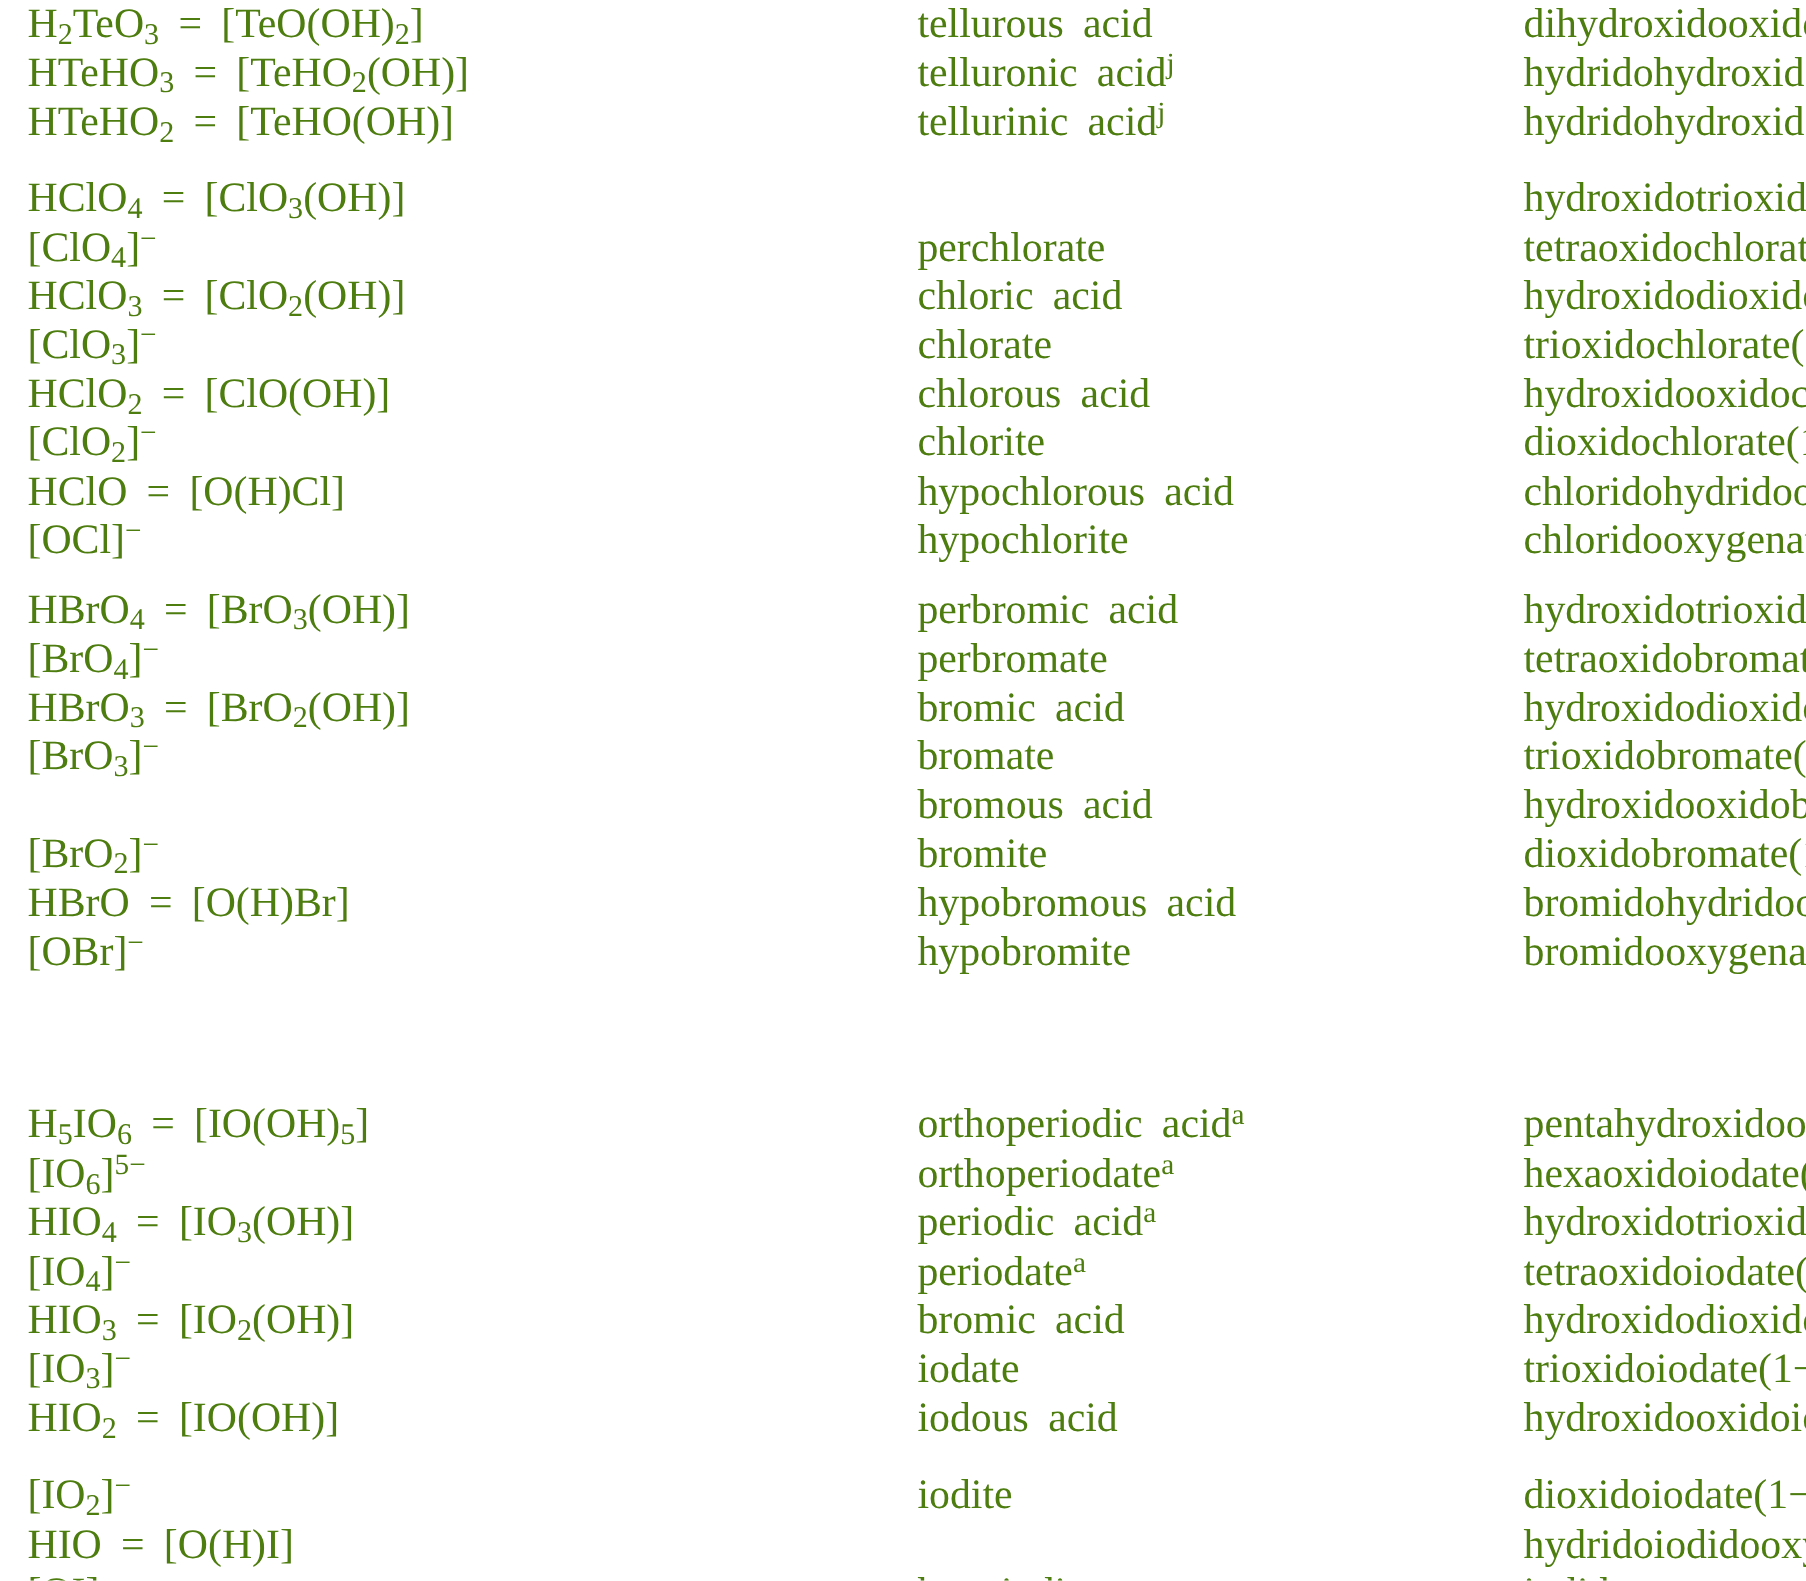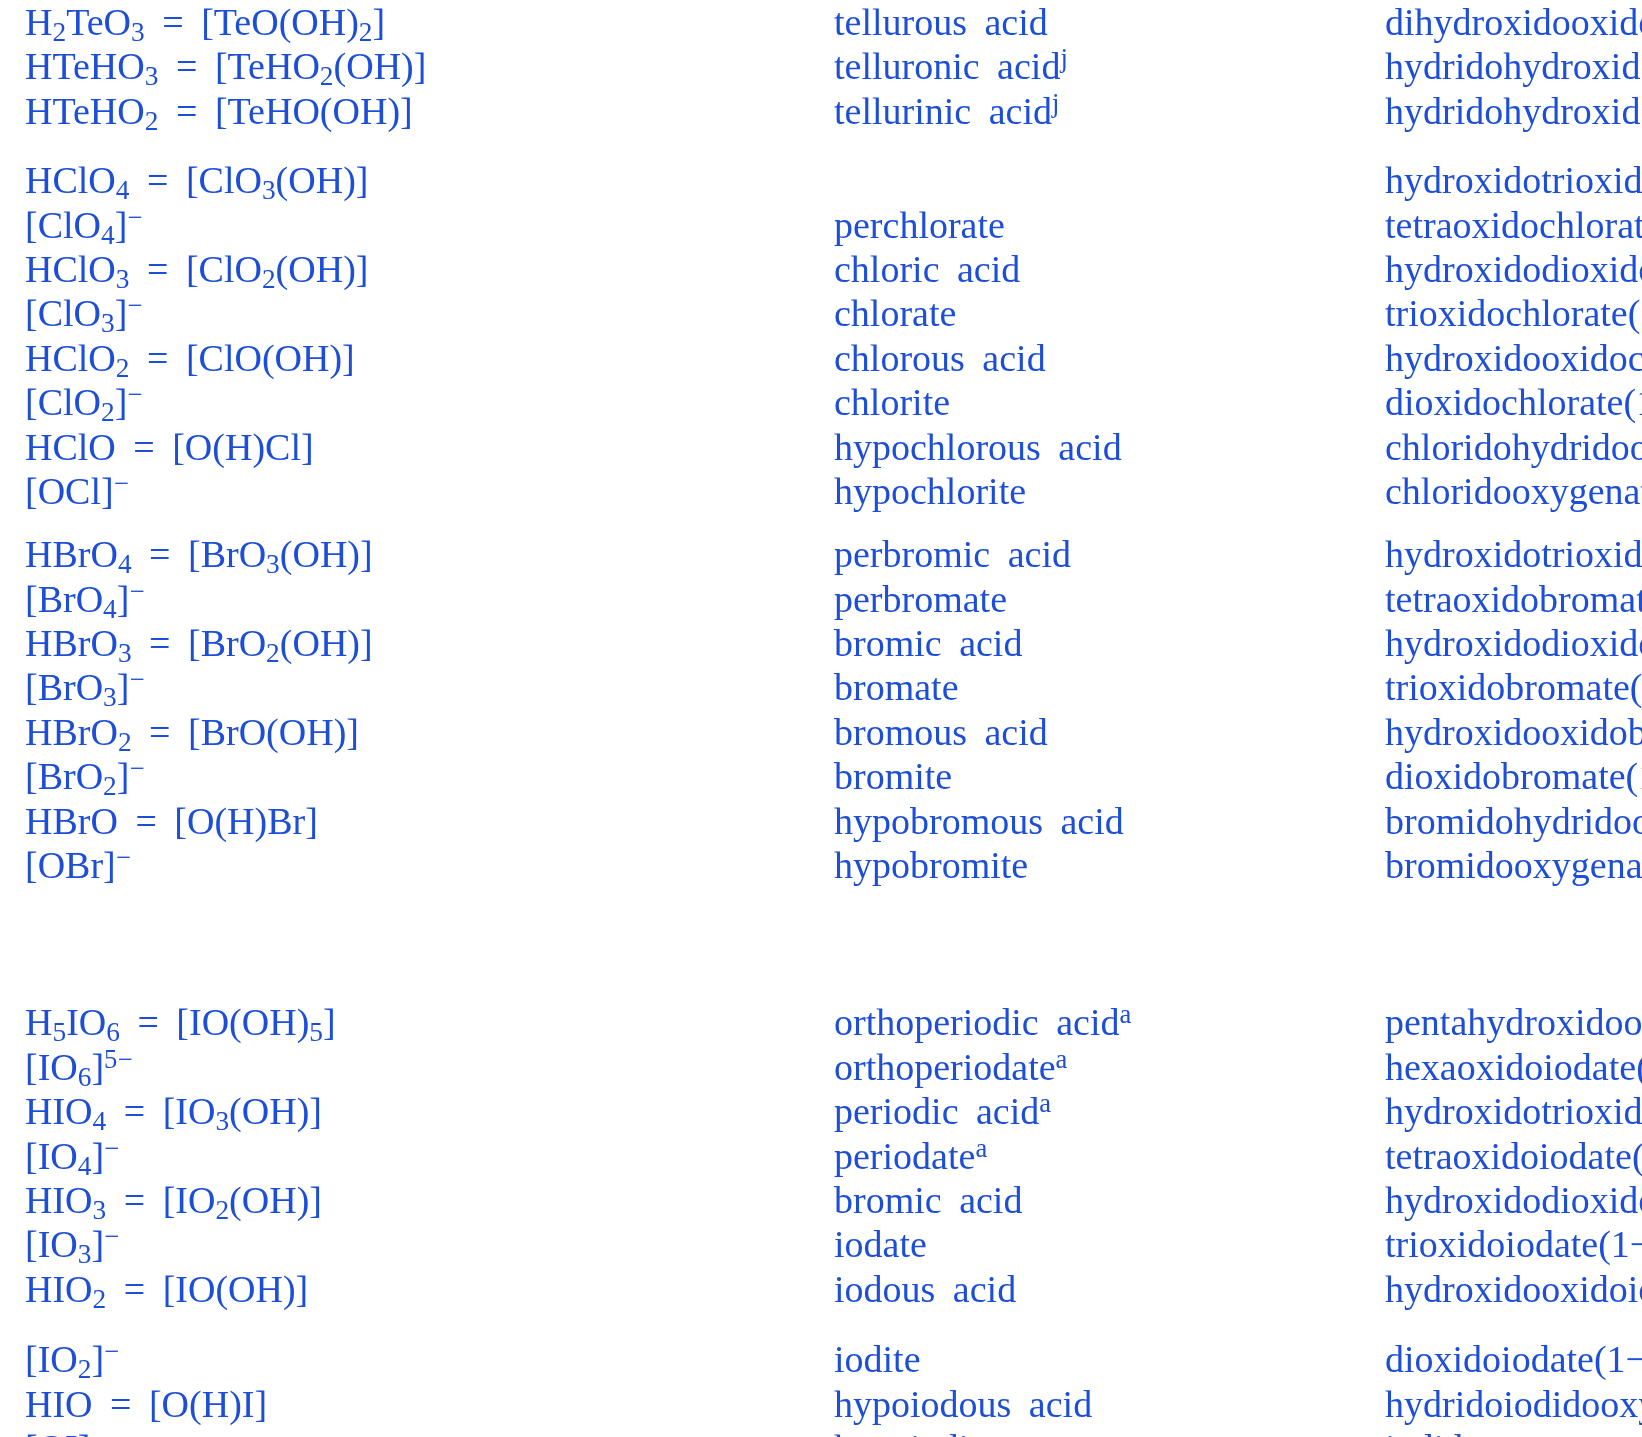--- a/index.html
+++ b/index.html
@@ -5,21 +5,21 @@
 <style>
   html, body { margin: 0; padding: 0; background: #ffffff; }
   .page {
     position: relative;
     width: 1642px;
     height: 1437px;
     overflow: hidden;
     background: #ffffff;
     font-family: "Liberation Serif", serif;
     font-size: 38px;
-    color: #1d4ed8;
+    color: #4d7c0f;
     word-spacing: 8px;
   }
   .acid-table { position: relative; }
   .block { position: relative; }
   .block-1 { margin-top: 25px; }
   .block-2 { margin-top: 19px; }
   .block-3 { margin-top: 113px; }
   .block-4 { margin-top: 26px; }
   .row {
     position: relative;
@@ -112,21 +112,20 @@
           <span class="cell c0">HBrO<sub>3</sub> = [BrO<sub>2</sub>(OH)]</span>
           <span class="cell c1">bromic acid</span>
           <span class="cell c2">hydroxidodioxido</span>
         </div>
         <div class="row">
           <span class="cell c0">[BrO<sub>3</sub>]<sup>−</sup></span>
           <span class="cell c1">bromate</span>
           <span class="cell c2">trioxidobromate(</span>
         </div>
         <div class="row">
-          <span class="cell c0">HBrO<sub>2</sub> = [BrO(OH)]</span>
           <span class="cell c1">bromous acid</span>
           <span class="cell c2">hydroxidooxidobr</span>
         </div>
         <div class="row">
           <span class="cell c0">[BrO<sub>2</sub>]<sup>−</sup></span>
           <span class="cell c1">bromite</span>
           <span class="cell c2">dioxidobromate(1</span>
         </div>
         <div class="row">
           <span class="cell c0">HBrO = [O(H)Br]</span>
@@ -177,21 +176,20 @@
         </div>
       </div>
       <div class="block block-4">
         <div class="row">
           <span class="cell c0">[IO<sub>2</sub>]<sup>−</sup></span>
           <span class="cell c1">iodite</span>
           <span class="cell c2">dioxidoiodate(1−</span>
         </div>
         <div class="row">
           <span class="cell c0">HIO = [O(H)I]</span>
-          <span class="cell c1">hypoiodous acid</span>
           <span class="cell c2">hydridoiodidooxy</span>
         </div>
         <div class="row">
           <span class="cell c0">[OI]<sup>−</sup></span>
           <span class="cell c1">hypoiodite</span>
           <span class="cell c2">iodidooxygenate(</span>
         </div>
       </div>
     </div>
 </div>

